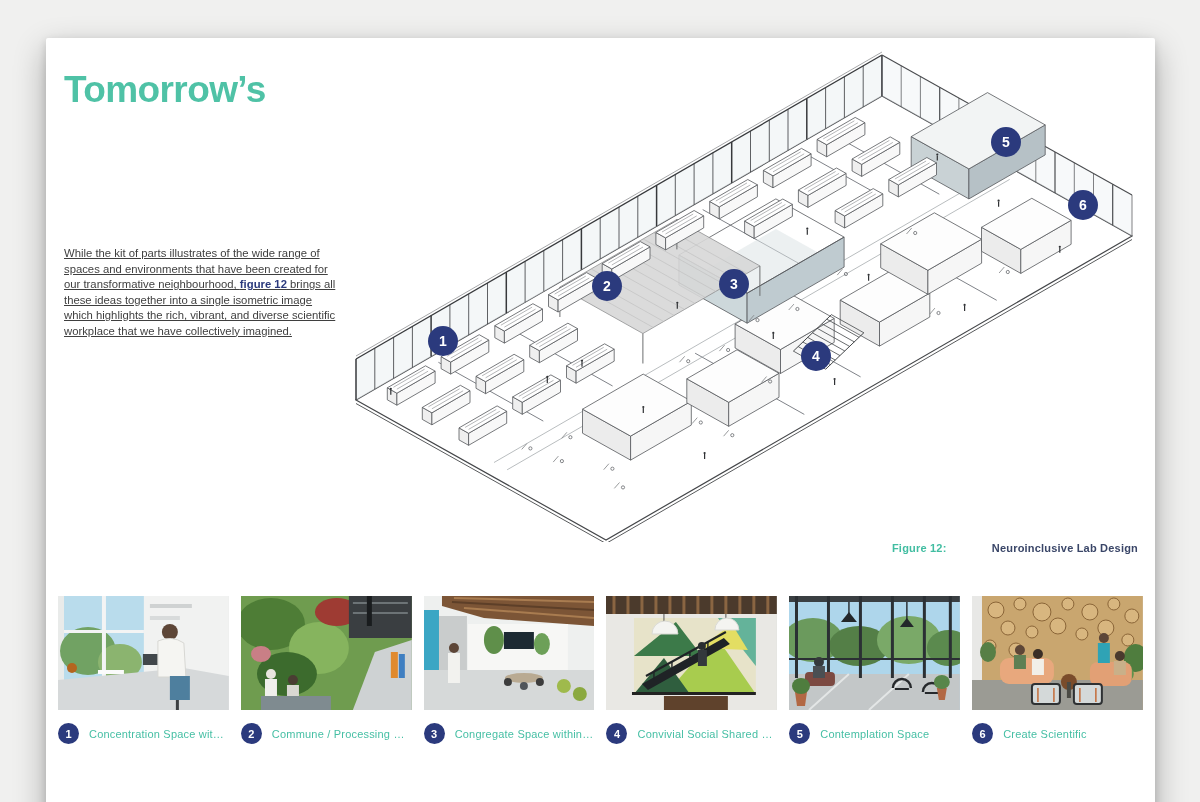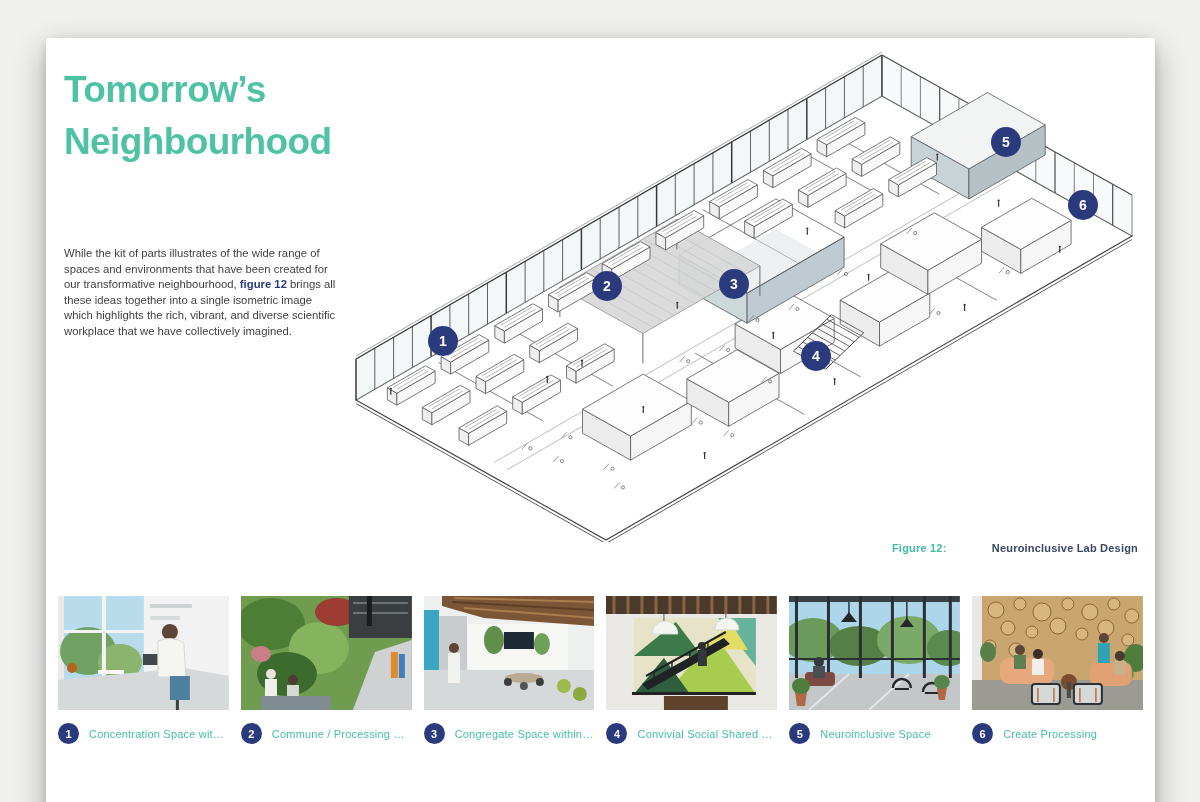--- a/index.html
+++ b/index.html
@@ -1,21 +1,21 @@
 <!DOCTYPE html>
 <html><head>
 <meta charset="utf-8">
 <style>
   html,body{margin:0;padding:0;width:1200px;height:802px;background:#f0f0ef;overflow:hidden;
     font-family:"Liberation Sans",sans-serif;-webkit-font-smoothing:antialiased;}
   .card{position:absolute;left:46px;top:38px;width:1109px;height:787px;background:#fff;
     box-shadow:0 12px 32px rgba(0,0,0,.30),0 3px 8px rgba(0,0,0,.14);border-radius:2px;}
   .page-title{position:absolute;left:18px;top:26px;color:#4fc2a6;font-size:37px;line-height:52px;
     font-weight:600;letter-spacing:-.6px;}
-  .intro{position:absolute;left:18px;top:208px;width:278px;color:#3f3f3f;font-size:11.3px;line-height:15.5px;}
+  .intro{position:absolute;left:18px;top:208px;width:278px;color:#3f3f3f;font-size:11.3px;line-height:15.5px;text-decoration:underline;}
   .intro p{margin:0 0 16px 0;}
   .fig-link{color:#2b3a7d;font-weight:700;}
   .figure-wrap{position:absolute;left:0;top:0;width:1109px;height:560px;}
   .iso{position:absolute;left:280px;top:12px;}
   .marker{position:absolute;width:30px;height:30px;border-radius:50%;background:#2b3a7d;color:#fff;
     font-size:14px;font-weight:700;display:flex;align-items:center;justify-content:center;}
   .fig-caption{position:absolute;right:17px;top:504px;font-size:11px;font-weight:700;letter-spacing:.2px;}
   .fig-caption .pre{color:#41bda1;margin-left:8px;}
   .fig-caption .rest{color:#3a4668;margin-left:42px;}
   .gallery{position:absolute;left:12px;top:558px;width:1085px;display:flex;gap:12px;}
@@ -27,21 +27,20 @@
   .g-label{color:#45bfa4;font-size:11px;font-weight:500;letter-spacing:.2px;white-space:nowrap;
     overflow:hidden;text-overflow:ellipsis;}
 </style>
 </head>
 <body>
 
 <div class="card">
 
   <div class="page-title">
     <div>Tomorrow’s</div>
-    <div>Neighbourhood</div>
   </div>
 
   <div class="intro">
     <p><span>While the kit of parts illustrates of the wide range of spaces and environments that have been created for our transformative neighbourhood, </span><span class="fig-link">figure 12</span><span> brings all these ideas together into a single isometric image which highlights the rich, vibrant, and diverse scientific workplace that we have collectively imagined.</span></p>
   </div>
 
   <div class="figure-wrap">
     <svg id="iso-svg" class="iso" width="830" height="492" viewBox="0 0 830 492">
         <polygon points="30.0,350.0 556.0,46.0 806.0,186.0 280.0,490.0" fill="#ffffff" stroke="#45474a" stroke-width="1.2"></polygon>
         <line x1="280.0" y1="493.5" x2="806.0" y2="189.5" stroke="#45474a" stroke-width="0.9"></line>
@@ -483,21 +482,21 @@
         <path d="M134,96 a9,9 0 0 1 18,0" fill="none" stroke="#26292c" stroke-width="2.4"></path>
         <rect x="106" y="92" width="14" height="2" fill="#26292c"></rect>
         <rect x="136" y="96" width="14" height="2" fill="#26292c"></rect>
         <path d="M6,96 l12,0 l-2,14 l-8,0 Z" fill="#b26844"></path>
         <ellipse cx="12" cy="90" rx="9" ry="8" fill="#4f7d3e"></ellipse>
         <path d="M148,92 l10,0 l-2,12 l-6,0 Z" fill="#b26844"></path>
         <ellipse cx="153" cy="86" rx="8" ry="7" fill="#58864a"></ellipse>
       </svg>
       <div class="g-cap">
         <div class="g-num">5</div>
-        <div class="g-label">Neuroinclusive Space</div>
+        <div class="g-label">Contemplation Space</div>
       </div>
     </div>
 
     <div class="g-item">
       <svg class="photo" viewBox="0 0 171 114" preserveAspectRatio="none">
         <rect width="171" height="114" fill="#c9a66f"></rect>
         <g fill="#d8b67f" stroke="#8a6437" stroke-width="1">
           <circle cx="24" cy="14" r="8"></circle>
             <circle cx="48" cy="8" r="6"></circle>
             <circle cx="70" cy="16" r="9"></circle>
@@ -532,18 +531,18 @@
         <rect x="126" y="47" width="12" height="20" fill="#2fa3b5"></rect>
         <circle cx="66" cy="58" r="5" fill="#3a2e26"></circle>
         <rect x="60" y="63" width="12" height="16" fill="#f1efe9"></rect>
         <circle cx="48" cy="54" r="5" fill="#5d4637"></circle>
         <rect x="42" y="59" width="12" height="14" fill="#5e7f53"></rect>
         <circle cx="148" cy="60" r="5" fill="#4a3a2e"></circle>
         <rect x="142" y="65" width="12" height="14" fill="#c9b089"></rect>
       </svg>
       <div class="g-cap">
         <div class="g-num">6</div>
-        <div class="g-label">Create Processing</div>
+        <div class="g-label">Create Scientific</div>
       </div>
     </div>
 
   </div>
 </div>
 
 </body></html>

